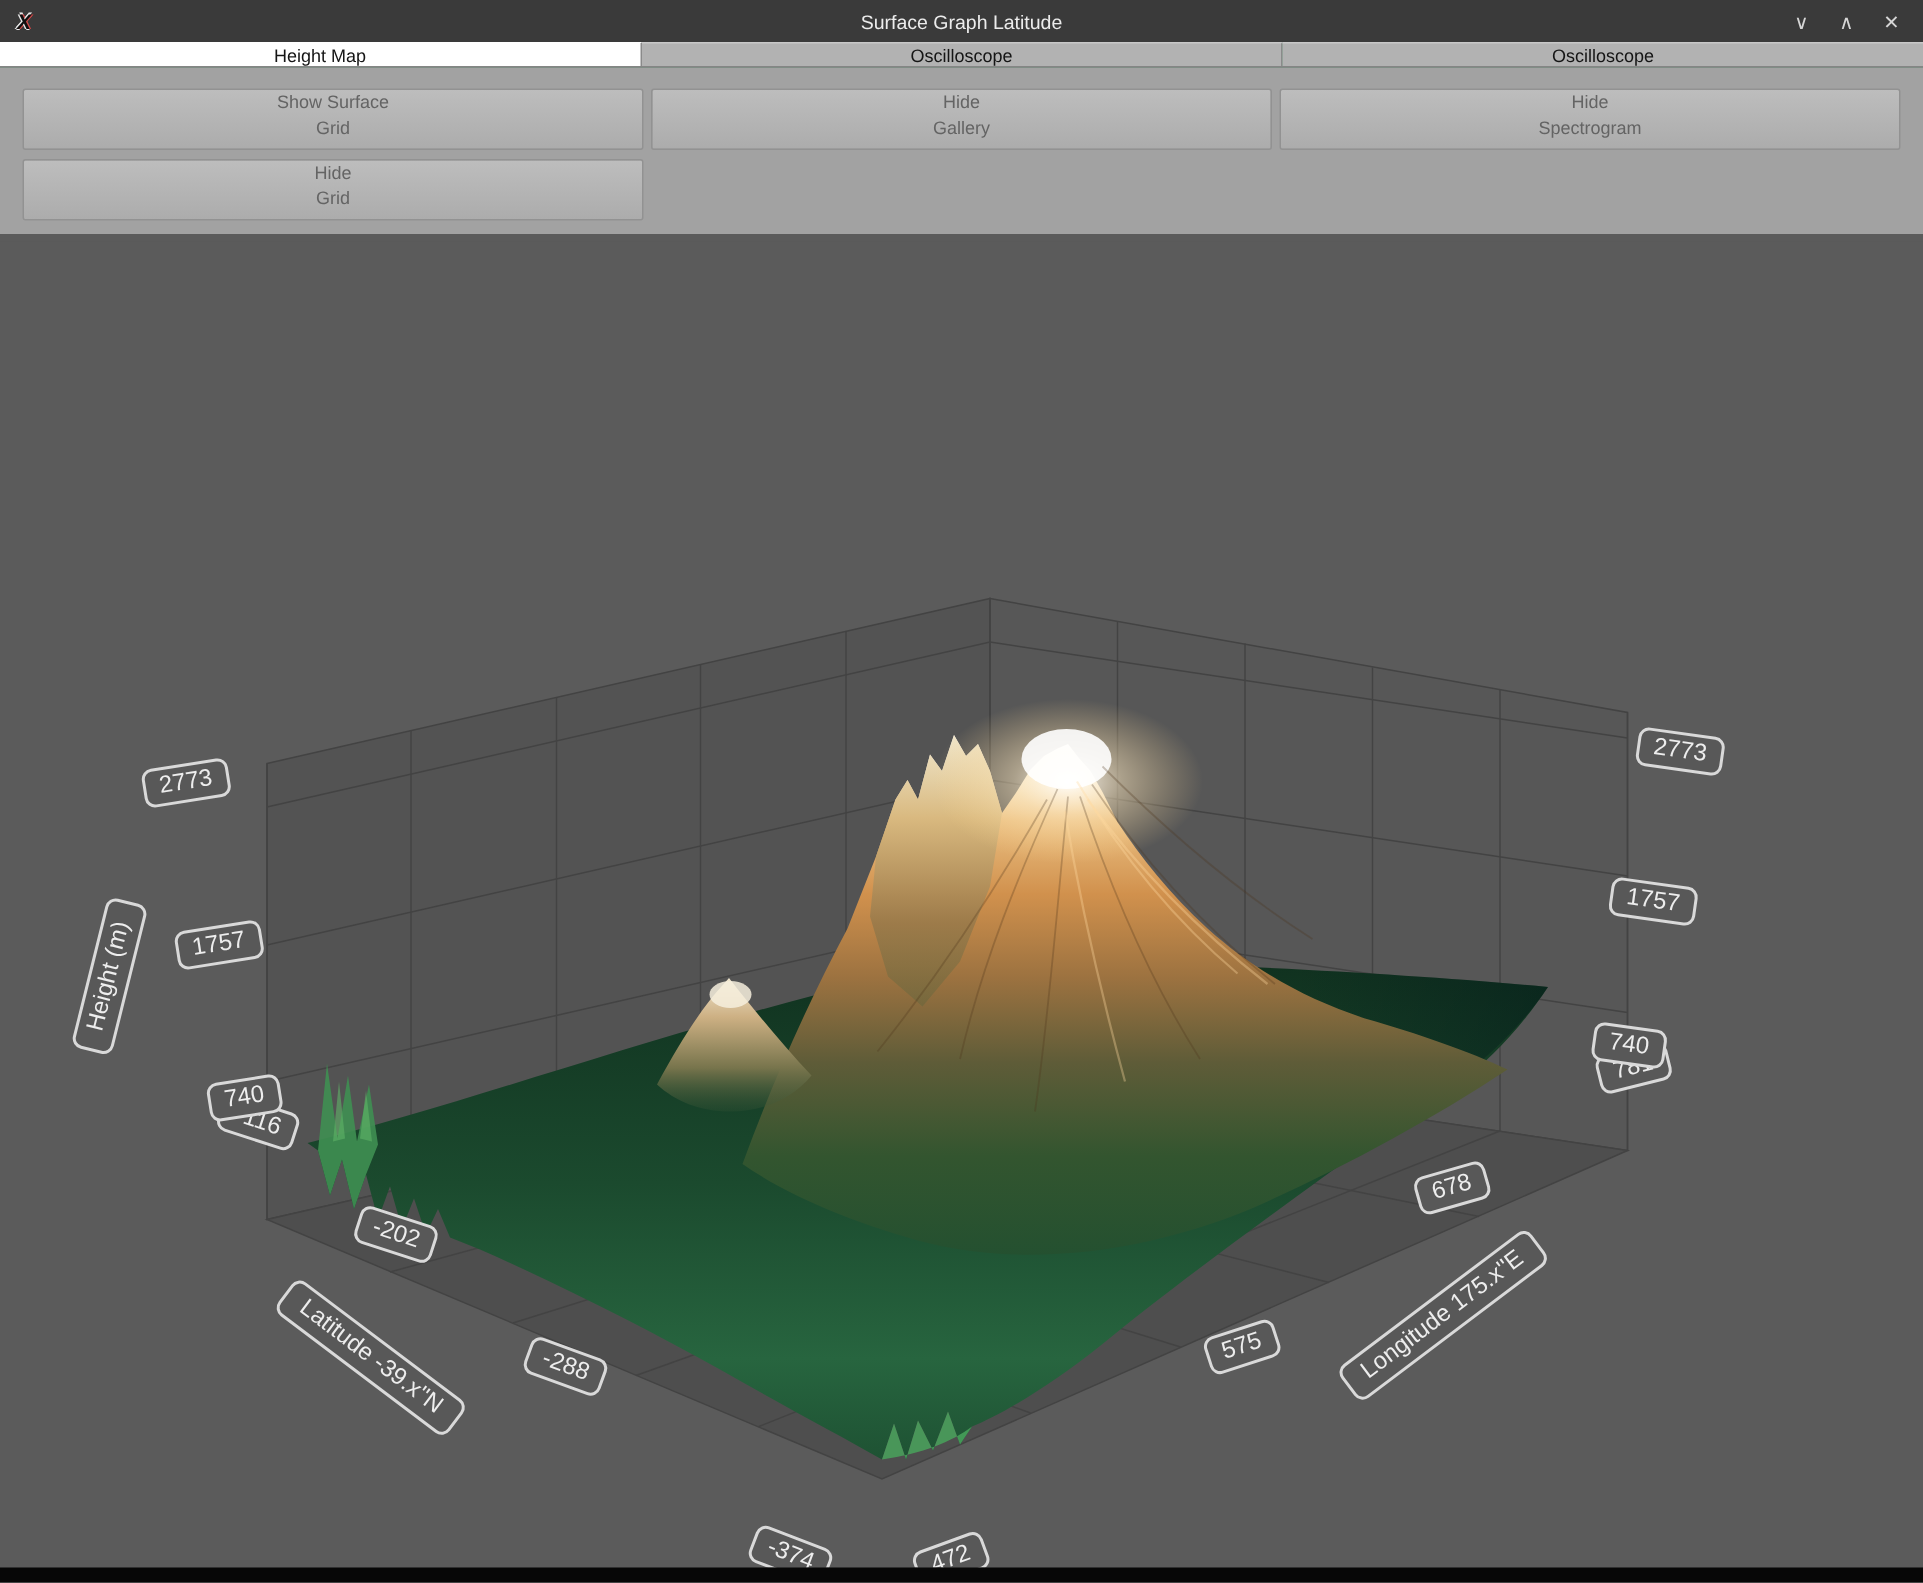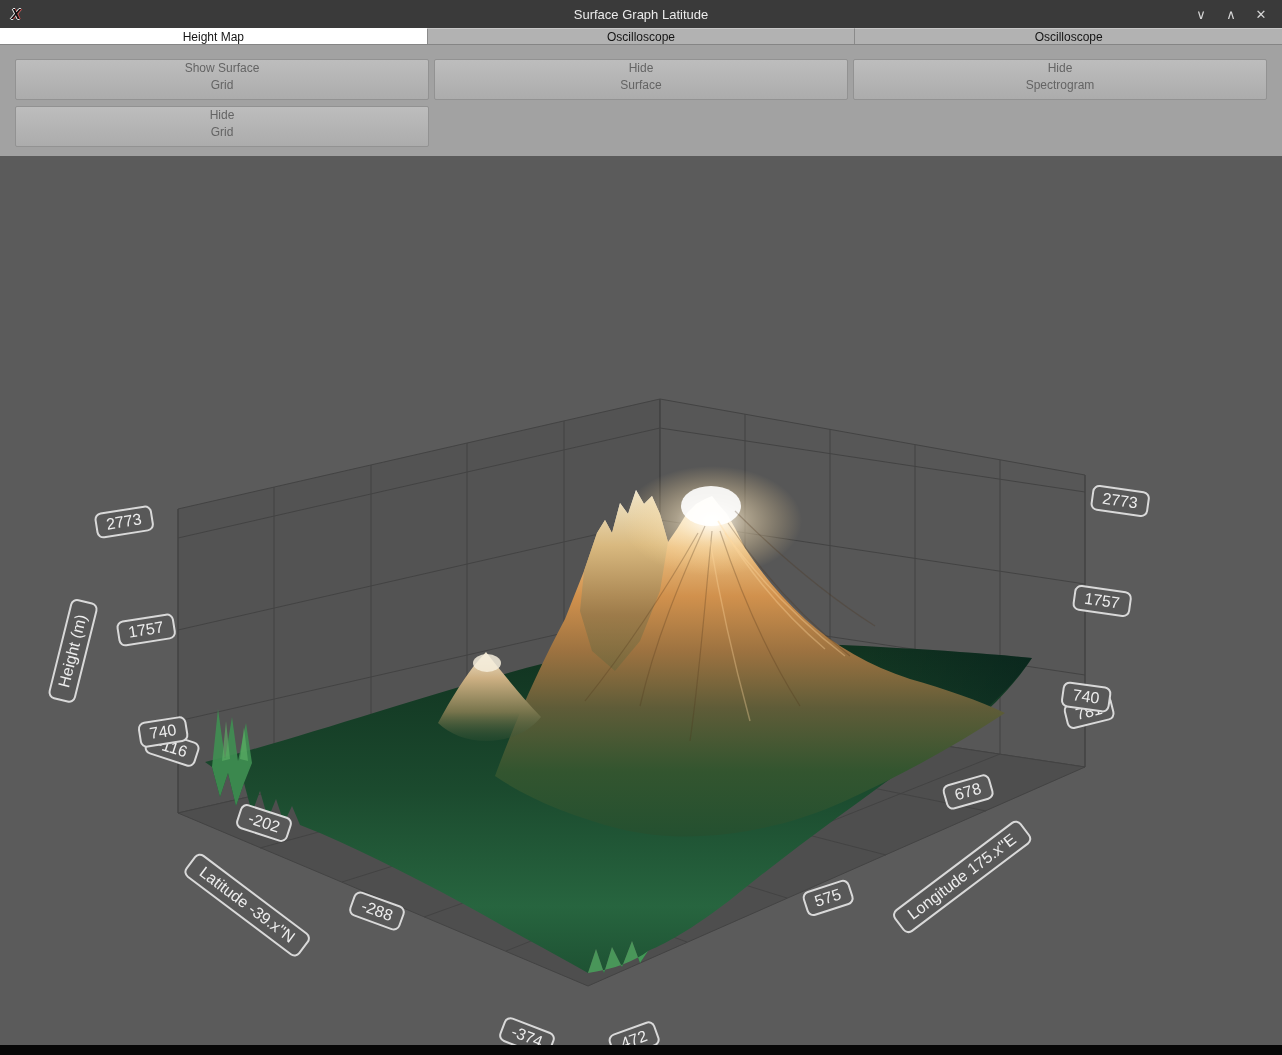--- a/index.html
+++ b/index.html
@@ -109,21 +109,21 @@
   <div class="tab">Oscilloscope</div>
 </div>
 
 <div class="button-panel">
   <button class="ctl-btn">
     <span>Show Surface</span>
     <span>Grid</span>
   </button>
   <button class="ctl-btn">
     <span>Hide</span>
-    <span>Surface</span>
+    <span>Gallery</span>
   </button>
   <button class="ctl-btn">
     <span>Hide</span>
     <span>Spectrogram</span>
   </button>
   <button class="ctl-btn">
     <span>Hide</span>
     <span>Grid</span>
   </button>
 </div>

